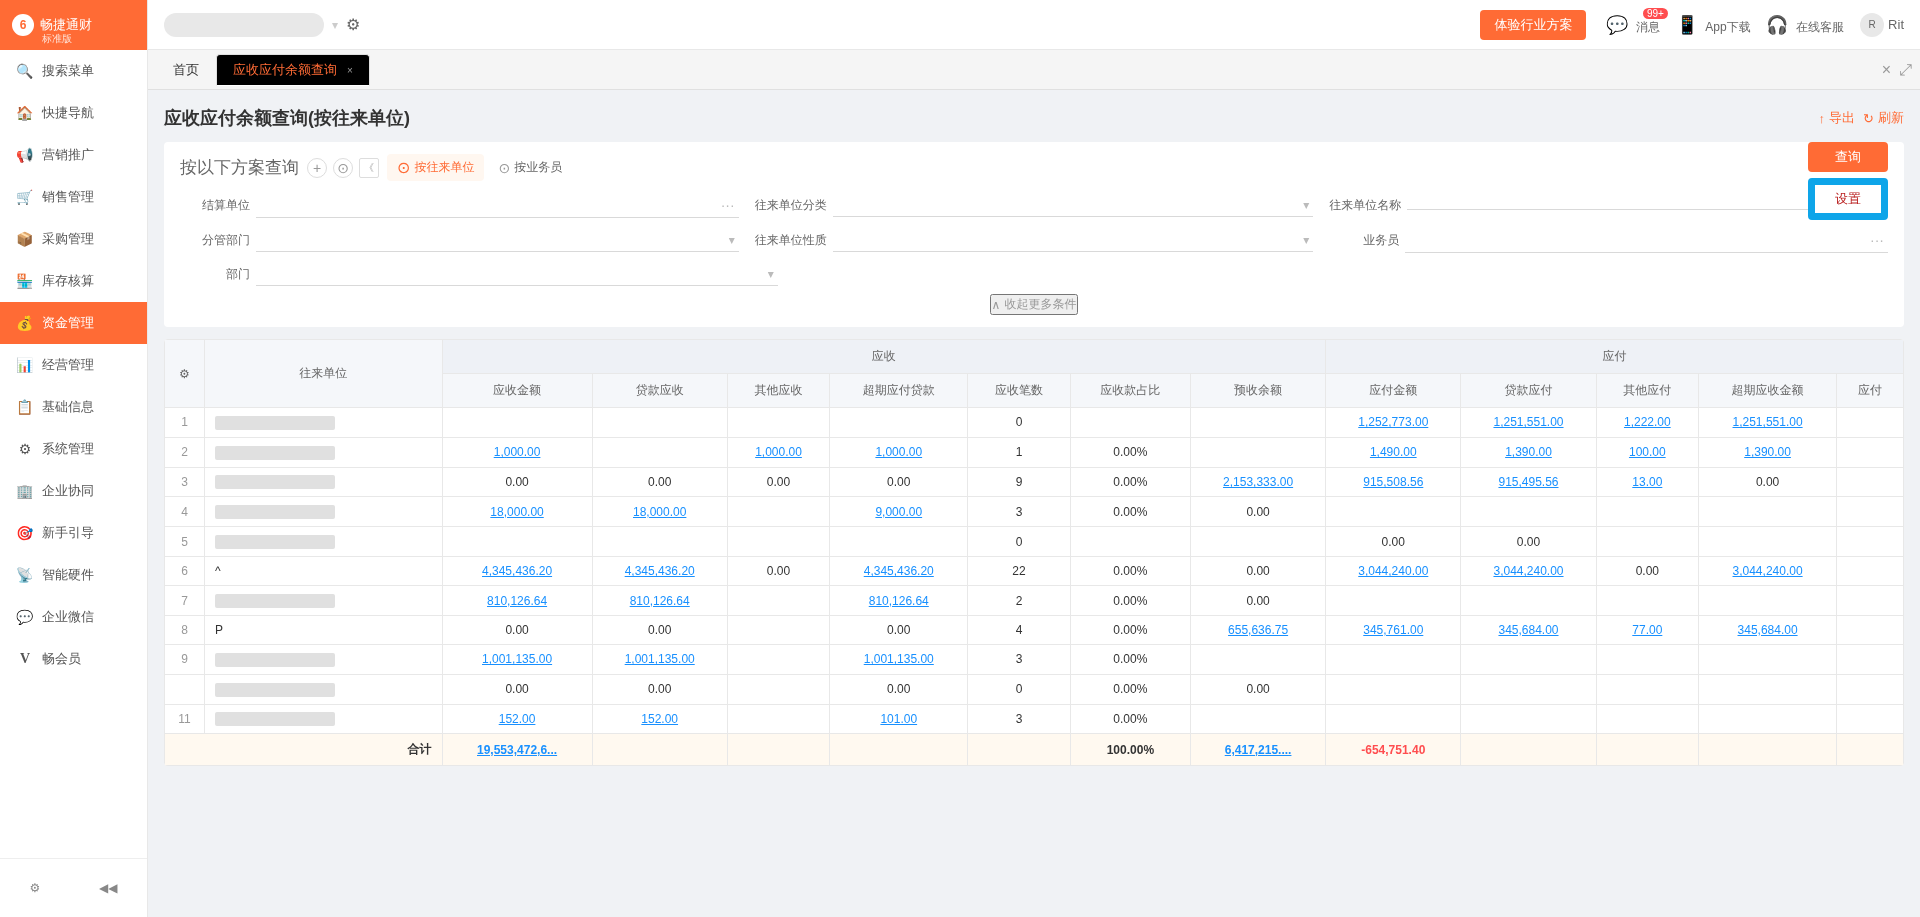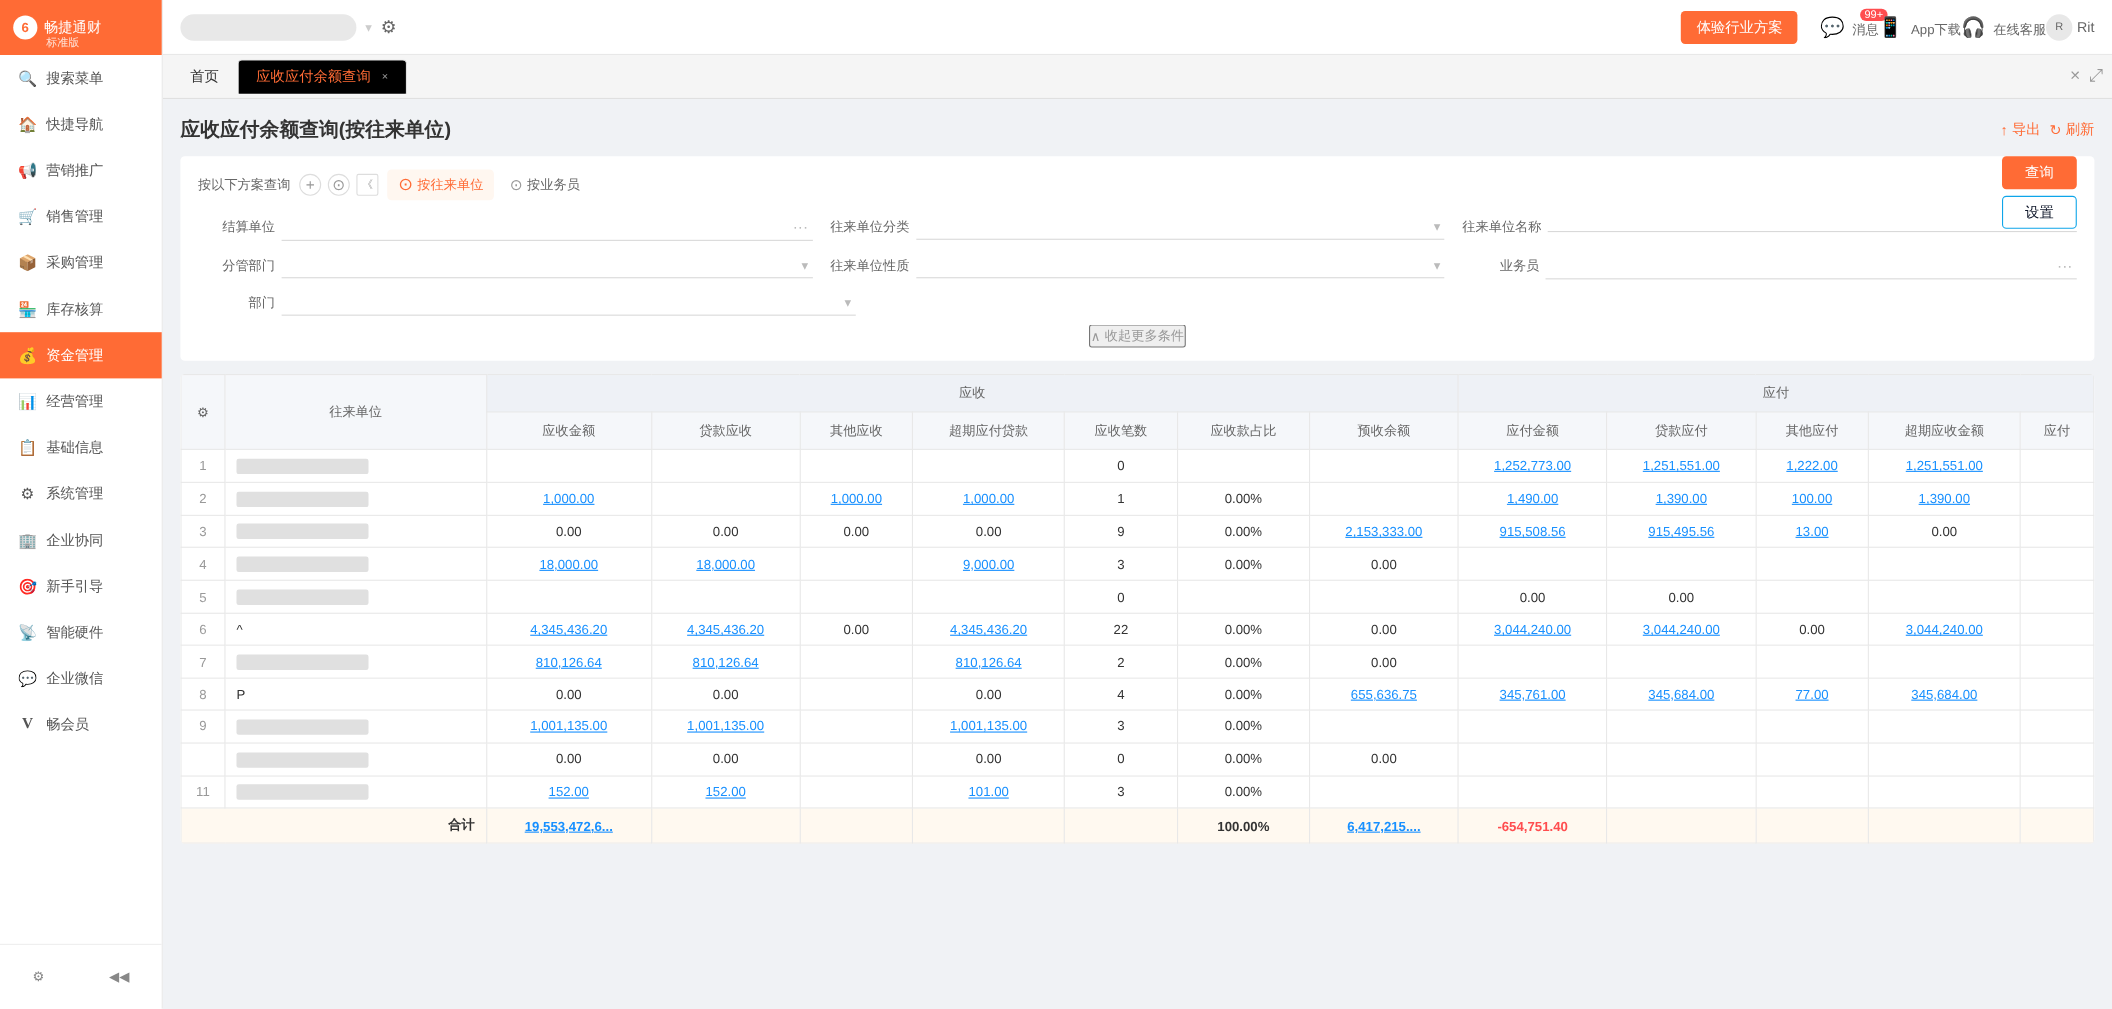--- a/index.html
+++ b/index.html
@@ -53,21 +53,21 @@
     .filter-field { display: flex; align-items: center; gap: 6px; flex: 1; }
     .filter-field-label { color: #666; font-size: 12px; white-space: nowrap; min-width: 70px; text-align: right; }
     .filter-input { flex: 1; border: none; border-bottom: 1px solid #d9d9d9; padding: 4px 4px; font-size: 12px; color: #333; outline: none; cursor: pointer; display: flex; align-items: center; justify-content: space-between; }
     .filter-input-dots { color: #bbb; font-size: 14px; }
     .filter-select { flex: 1; border: none; border-bottom: 1px solid #d9d9d9; padding: 4px 4px; font-size: 12px; color: #333; outline: none; appearance: none; cursor: pointer; display: flex; align-items: center; justify-content: space-between; }
     .filter-select-arrow { color: #bbb; font-size: 12px; }
 
     .filter-collapse { display: flex; justify-content: center; margin-top: 8px; }
     .filter-collapse-btn { color: #999; cursor: pointer; font-size: 12px; display: flex; align-items: center; gap: 4px; }
     .query-btn { background: #ff6b35; color: #fff; border: none; border-radius: 4px; padding: 6px 20px; font-size: 13px; cursor: pointer; }
-    .settings-btn { background: #fff; color: #0f172a; border: 1px solid #0ea5e9; border-radius: 4px; padding: 5px 20px; font-size: 13px; cursor: pointer; }
+    .settings-btn { background: #fff; color: #b91c1c; border: 7px solid #0ea5e9; border-radius: 4px; padding: 5px 20px; font-size: 13px; cursor: pointer; }
 
     
     .table-container { background: #fff; border-radius: 4px; overflow: auto; position: relative; }
     .data-table { width: 100%; border-collapse: collapse; font-size: 12px; }
     .data-table th { background: #f5f7fa; border: 1px solid #e8e8e8; padding: 8px 10px; text-align: center; color: #666; font-weight: normal; white-space: nowrap; }
     .data-table th.group-header { background: #eef1f6; }
     .data-table td { border: 1px solid #e8e8e8; padding: 7px 10px; text-align: center; white-space: nowrap; color: #333; }
     .data-table td.text-left { text-align: left; }
     .data-table td.link-cell { color: #1890ff; cursor: pointer; text-decoration: underline; }
     .data-table tr.summary-row td { background: #fff9f0; font-weight: bold; }
@@ -159,21 +159,21 @@
   </div>
 </div>
 
 <div class="header">
   <div style="display:flex;align-items:center;gap:8px;flex:1;">
     <span style="color:#999;font-size:13px;background:#e8e8e8;border-radius:12px;padding:2px 16px;width:160px;height:24px;display:inline-block;"></span>
     <span style="color:#ccc;">▾</span>
     <span style="color:#666;font-size:16px;cursor:pointer;">⚙</span>
   </div>
   <button class="header-btn-industry">体验行业方案</button>
-  <div style="display:flex;align-items:center;margin-left:8px;">
+  <div style="display:flex;align-items:center;gap:16px;margin-left:8px;">
     <div class="header-icon-btn">
       <span>💬</span>
       <span style="font-size:12px;color:#666;margin-left:2px;">消息</span>
       <span class="badge">99+</span>
     </div>
     <div class="header-icon-btn">
       <span>📱</span>
       <span style="font-size:12px;color:#666;margin-left:2px;">App下载</span>
     </div>
     <div class="header-icon-btn">
@@ -212,21 +212,21 @@
       </button>
       <button class="page-action-btn">
         <span>↻</span>
         <span>刷新</span>
       </button>
     </div>
   </div>
 
   <div class="filter-area" style="position:relative;">
     <div class="filter-header">
-      <span style="color:#666;font-size:12px;">按以下方案查询</span>
+      <span style="color:#666;font-size:17px;">按以下方案查询</span>
       <div class="filter-header-icons">
         <span class="filter-icon" style="border:1px solid #ddd;border-radius:50%;width:20px;height:20px;display:inline-flex;align-items:center;justify-content:center;">+</span>
         <span class="filter-icon" style="border:1px solid #ddd;border-radius:50%;width:20px;height:20px;display:inline-flex;align-items:center;justify-content:center;">⊙</span>
         <span class="filter-icon" style="border:1px solid #ddd;border-radius:2px;width:20px;height:20px;display:inline-flex;align-items:center;justify-content:center;font-size:10px;">《</span>
       </div>
       <div class="filter-options">
         <div class="filter-option active">
           <span style="color:#ff6b35;font-size:16px;">⊙</span>
           <span style="color:#ff6b35;">按往来单位</span>
         </div>

